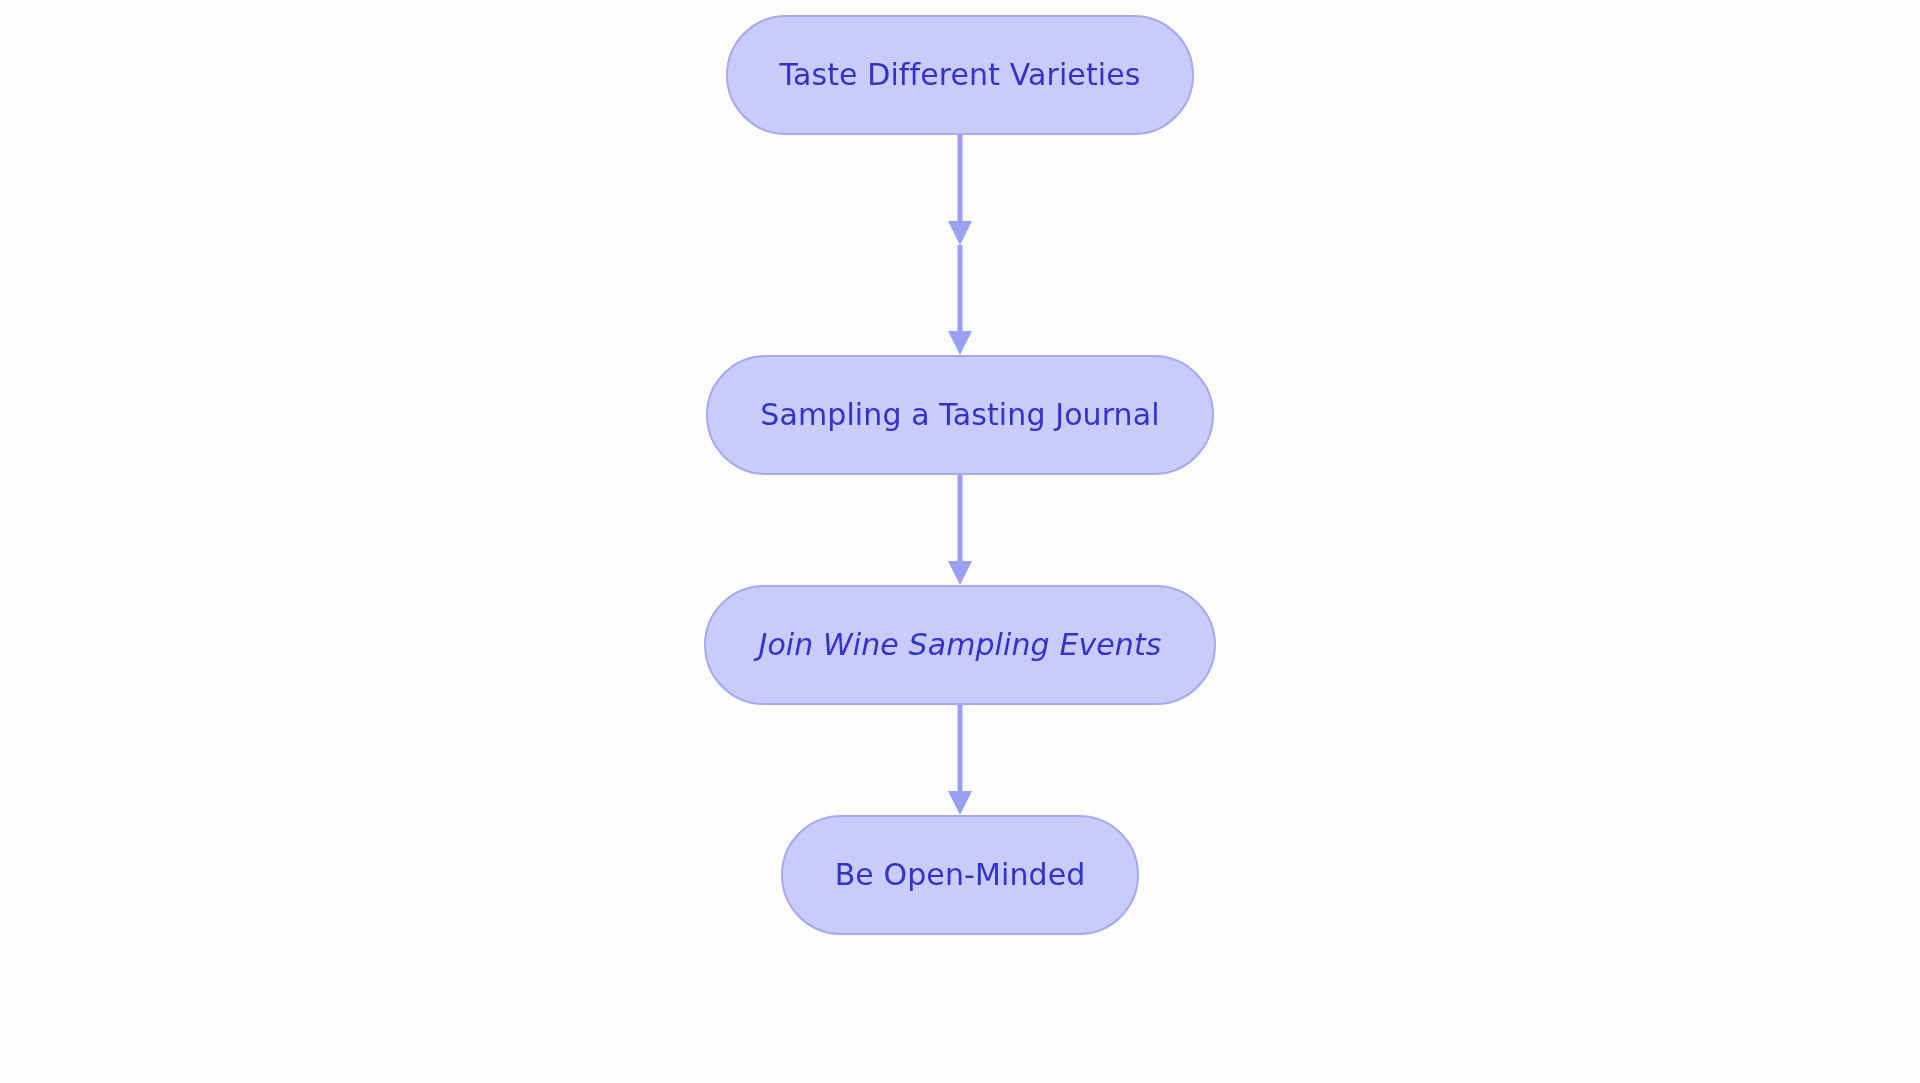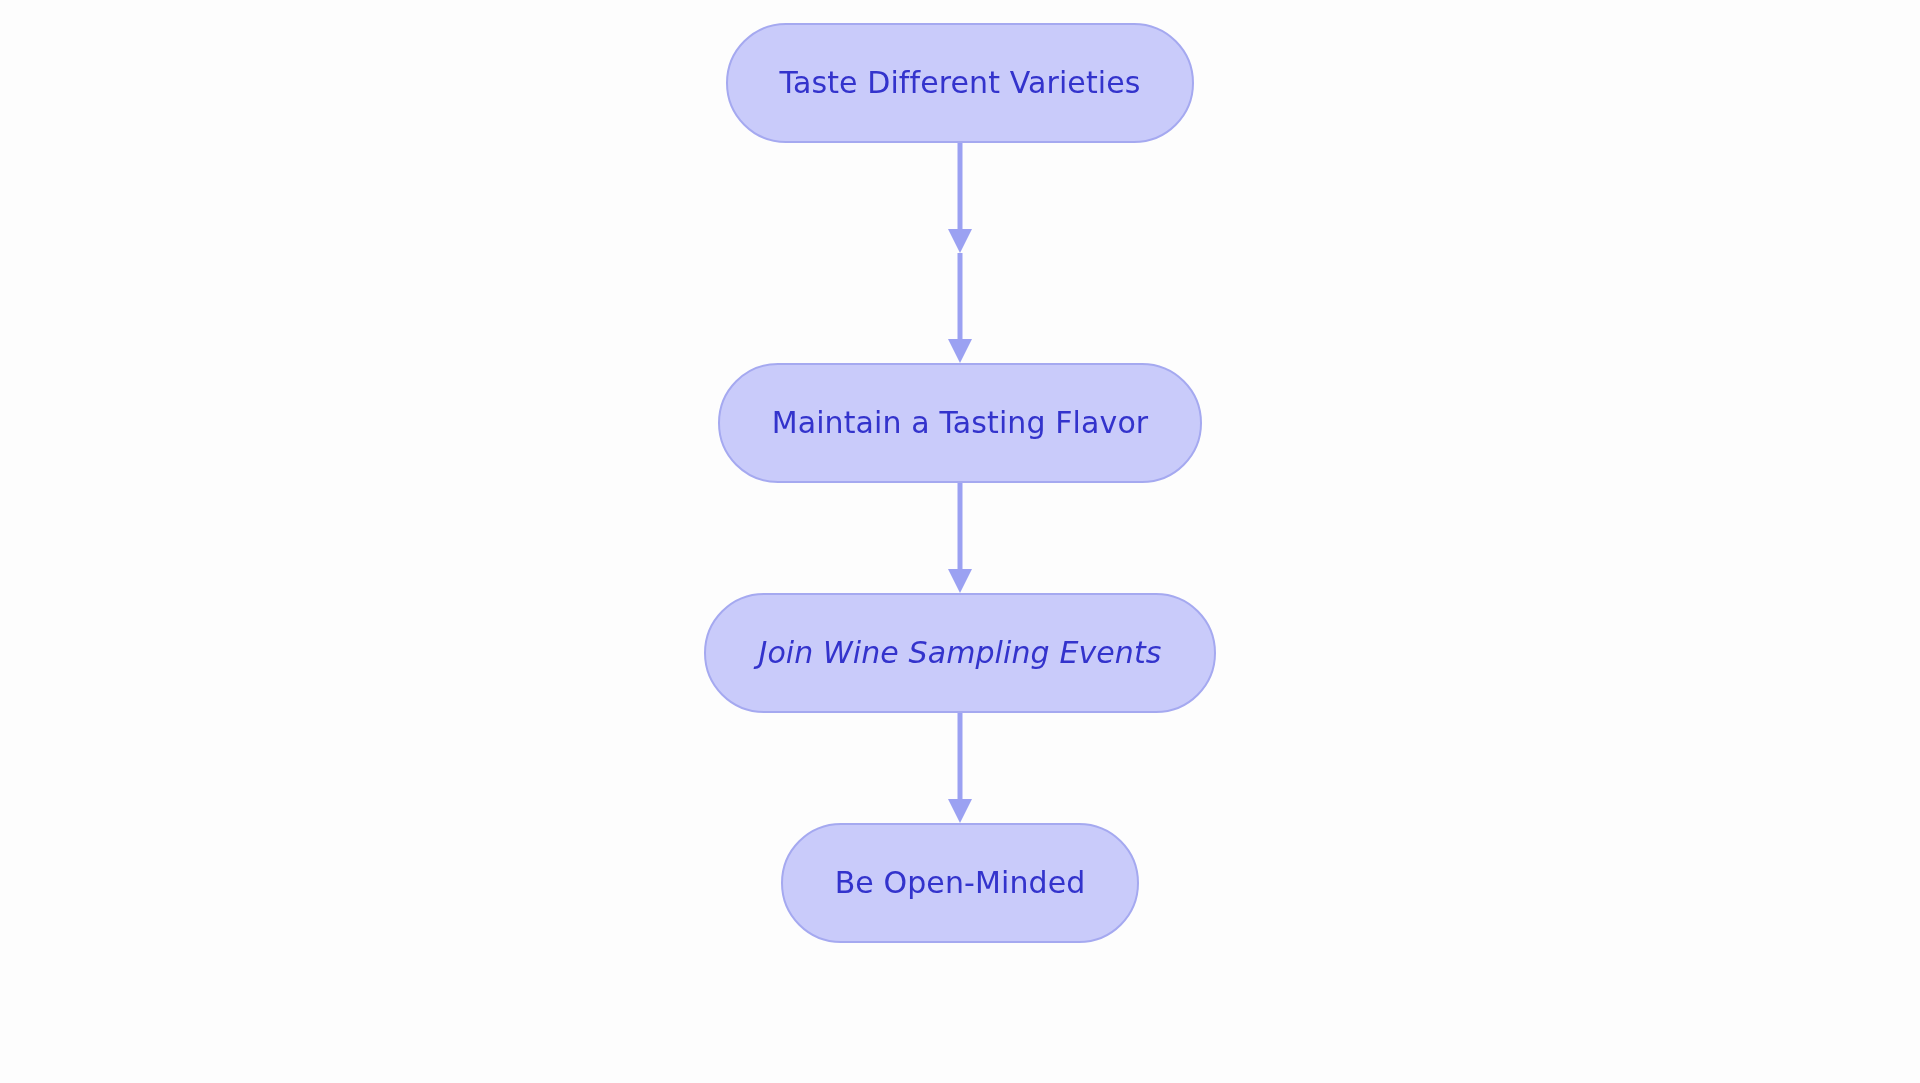--- a/index.html
+++ b/index.html
@@ -25,21 +25,21 @@
   .flow-column {
     position: absolute;
     left: 0;
     top: 0;
     width: 1920px;
     height: 1083px;
     display: flex;
     flex-direction: column;
     align-items: center;
     justify-content: flex-start;
-    padding-top: 23px;
+    padding-top: 15px;
     box-sizing: border-box;
   }
 
   .node {
     box-sizing: border-box;
     height: 120px;
     border-radius: 62px;
     background: #c9cbfa;
     border: 2px solid #a5a9f0;
     display: flex;
@@ -101,21 +101,21 @@
 
 
     <div class="connector">
       <svg width="40" height="110" viewBox="0 0 40 110" aria-hidden="true">
         <line x1="20" y1="0" x2="20" y2="88" stroke="#9ba1f2" stroke-width="5"></line>
         <polygon points="8,86 32,86 20,110" fill="#9ba1f2"></polygon>
       </svg>
     </div>
 
     <div class="node n2">
-      <span class="node-label">Maintain a Tasting Flavor</span>
+      <span class="node-label">Sampling a Tasting Journal</span>
     </div>
 
     <div class="connector">
       <svg width="40" height="110" viewBox="0 0 40 110" aria-hidden="true">
         <line x1="20" y1="0" x2="20" y2="88" stroke="#9ba1f2" stroke-width="5"></line>
         <polygon points="8,86 32,86 20,110" fill="#9ba1f2"></polygon>
       </svg>
     </div>
 
     <div class="node n3">

